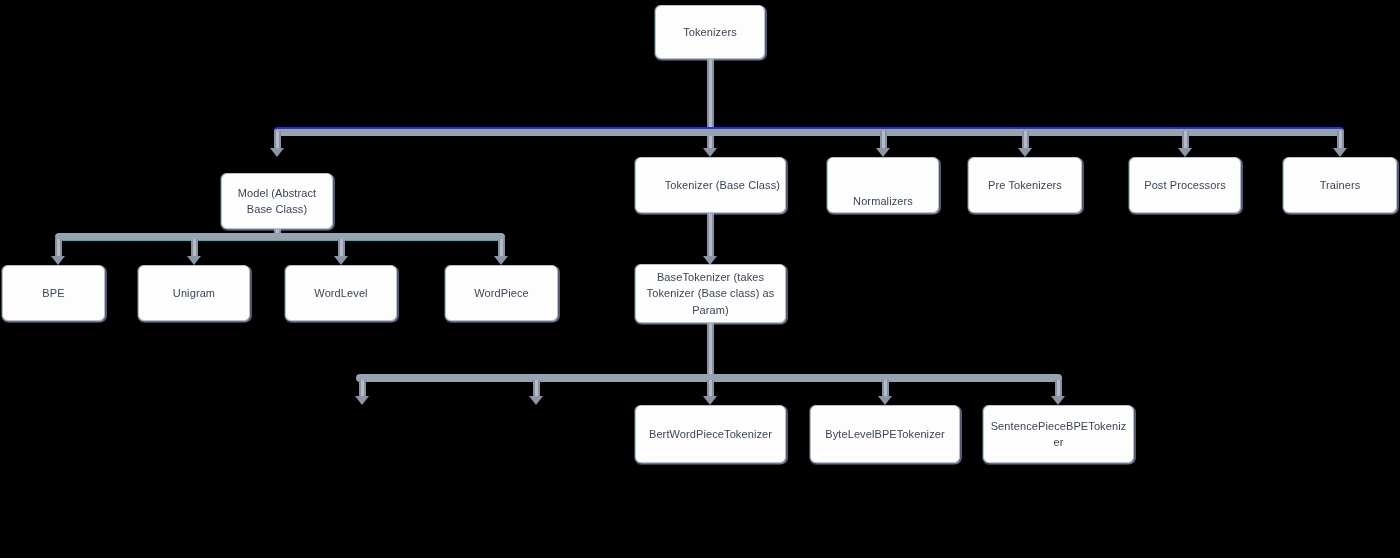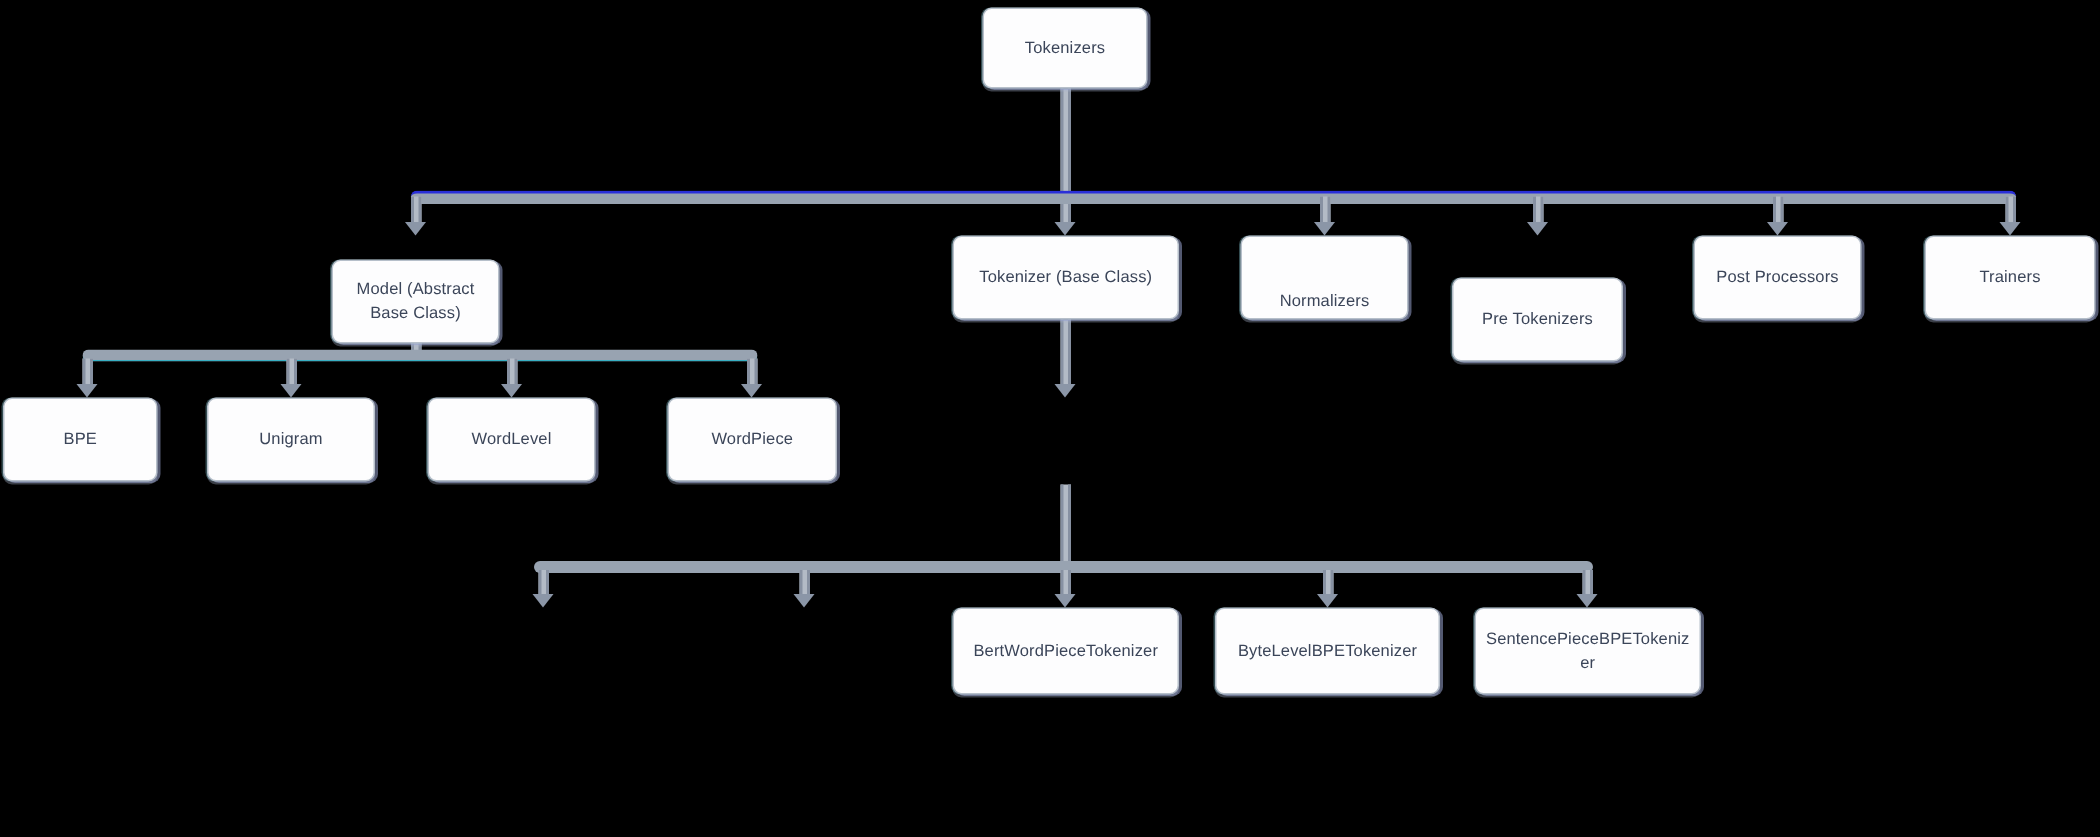--- a/index.html
+++ b/index.html
@@ -95,29 +95,29 @@
   <div class="arrow" style="left:1051px;top:396px;"></div>
 
   <div class="node" style="left:655px;top:5px;width:110px;height:54px;">
     <span>Tokenizers</span>
   </div>
 
   <div class="node" style="left:221px;top:157px;width:112px;height:56px;margin-top:16px;">
     <span>Model (Abstract Base Class)</span>
   </div>
 
-  <div class="node" style="left:635px;top:157px;width:151px;height:56px;">
+  <div class="node" style="left:635px;top:157px;width:151px;height:56px;text-align:right;">
     <span>Tokenizer (Base Class)</span>
   </div>
 
   <div class="node" style="left:827px;top:157px;width:112px;height:56px;align-items:flex-end;">
     <span>Normalizers</span>
   </div>
 
-  <div class="node" style="left:968px;top:157px;width:114px;height:56px;margin-top:28px;">
+  <div class="node" style="left:968px;top:157px;width:114px;height:56px;">
     <span>Pre Tokenizers</span>
   </div>
 
   <div class="node" style="left:1129px;top:157px;width:112px;height:56px;">
     <span>Post Processors</span>
   </div>
 
   <div class="node" style="left:1283px;top:157px;width:114px;height:56px;">
     <span>Trainers</span>
   </div>
@@ -131,20 +131,23 @@
   </div>
 
   <div class="node" style="left:285px;top:265px;width:112px;height:56px;">
     <span>WordLevel</span>
   </div>
 
   <div class="node" style="left:445px;top:265px;width:113px;height:56px;">
     <span>WordPiece</span>
   </div>
 
+  <div class="node" style="left:635px;top:264px;width:151px;height:59px;">
+    <span>BaseTokenizer (takes Tokenizer (Base class) as Param)</span>
+  </div>
 
 
 
   <div class="node" style="left:635px;top:405px;width:151px;height:58px;">
     <span>BertWordPieceTokenizer</span>
   </div>
 
   <div class="node" style="left:810px;top:405px;width:150px;height:58px;">
     <span>ByteLevelBPETokenizer</span>
   </div>

